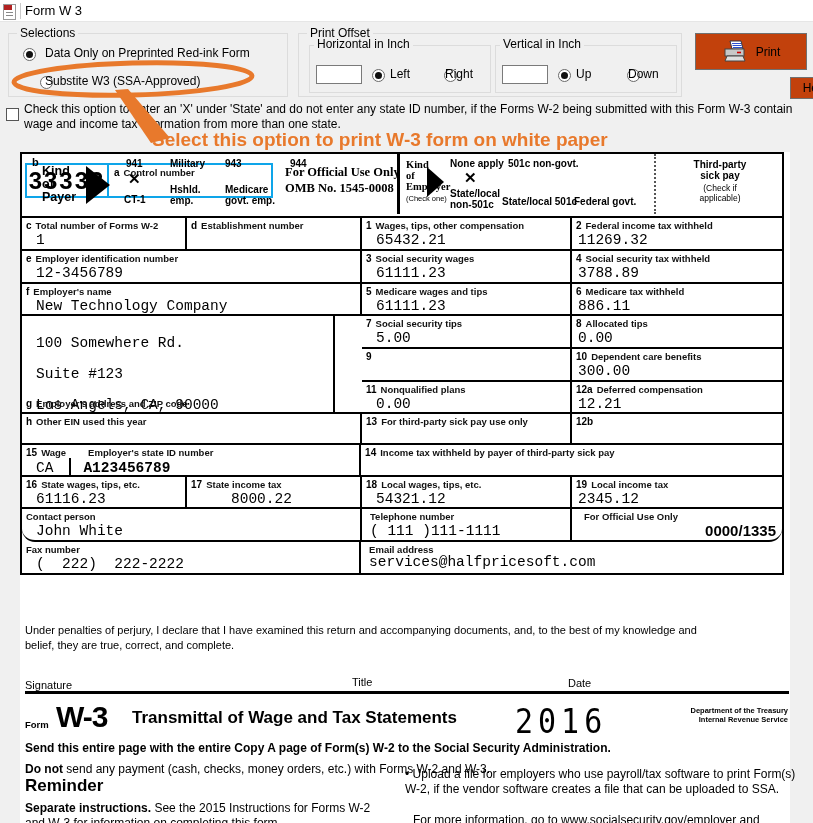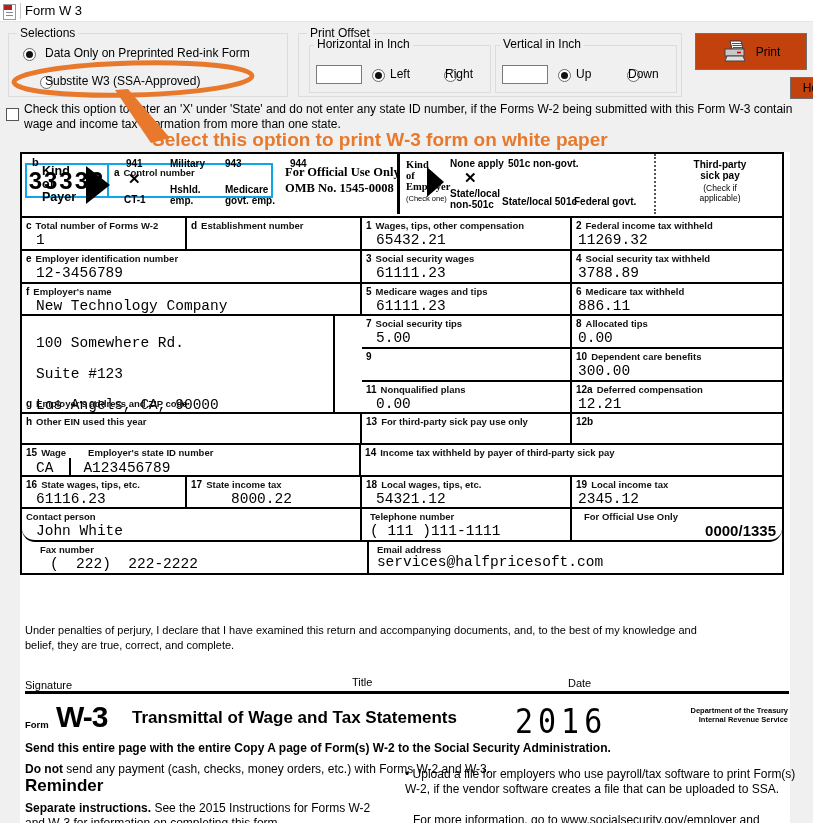--- a/index.html
+++ b/index.html
@@ -21,21 +21,21 @@
   .textbox{background:#fff;border:1px solid #7a7a7a;box-sizing:border-box;}
   .btn{background:#c2410c;border:1px solid #707070;box-sizing:border-box;display:flex;align-items:center;justify-content:center;font-size:12px;}
   .checkbox{width:13px;height:13px;border:1px solid #555;background:#fff;box-sizing:border-box;}
   .cb-text{font-size:12px;line-height:1.22;}
   .annot{font-size:19px;font-weight:bold;}
   
   .paper{left:20px;top:152px;width:770px;height:671px;background:#fff;}
   .bx{border:2px solid #0ea5e9;box-sizing:border-box;}
   .mainbox{left:5px;top:44px;width:764px;border:2px solid #000;box-sizing:border-box;background:#fff;}
   .frow{display:flex;border-bottom:2px solid #000;box-sizing:border-box;}
-  .frow.last{border-bottom:none;margin-left:14px;}
+  .frow.last{border-bottom:none;}
   .cell{box-sizing:border-box;border-right:2px solid #000;padding:2px 2px 0 4px;overflow:hidden;}
   .cell.endc{border-right:none;}
   .cl{font-size:9.5px;line-height:11px;white-space:nowrap;}
   .cl .pfx{font-weight:bold;font-size:10px;margin-right:4px;}
   .cl .lbl{font-weight:bold;color:#111;}
   .cv{font-family:"Liberation Mono","DejaVu Sans Mono",monospace;font-size:14.5px;padding-left:10px;margin-top:1px;white-space:pre;}
   .serifb{font-family:"Liberation Serif",serif;font-weight:bold;}
   .pre{white-space:pre-line;}
   .tri{width:0;height:0;border-top:19px solid transparent;border-bottom:19px solid transparent;border-left:24px solid #000;}
   .tri.small{border-top:15px solid transparent;border-bottom:15px solid transparent;border-left:17px solid #000;}
@@ -264,21 +264,21 @@
           <div class="cl"><span class="pfx">12b</span></div>
         </div>
     </div>
 
     <div class="frow" style="height:32px;">
       <div class="cell" style="width:340px;">
         <div class="cl"><span class="pfx">15</span><span class="lbl" style="margin-right:22px;">Wage</span><span class="lbl">Employer's state ID number</span></div>
         <div style="display:flex;align-items:flex-end;">
           <div class="cv">CA</div>
           <div style="width:2px;height:18px;background:#000;margin:0 12px 0 16px;"></div>
-          <div class="cv" style="padding-left:0;">A123456789</div>
+          <div class="cv" style="padding-left:0;font-weight:bold;">A123456789</div>
         </div>
       </div>
       <div class="cell endc" style="width:422px;">
           <div class="cl"><span class="pfx">14</span><span class="lbl">Income tax withheld by payer of third-party sick pay</span></div>
         </div>
     </div>
 
     <div class="frow" style="height:32px;">
       <div class="cell" style="width:165px;">
           <div class="cl"><span class="pfx">16</span><span class="lbl">State wages, tips, etc.</span></div>

